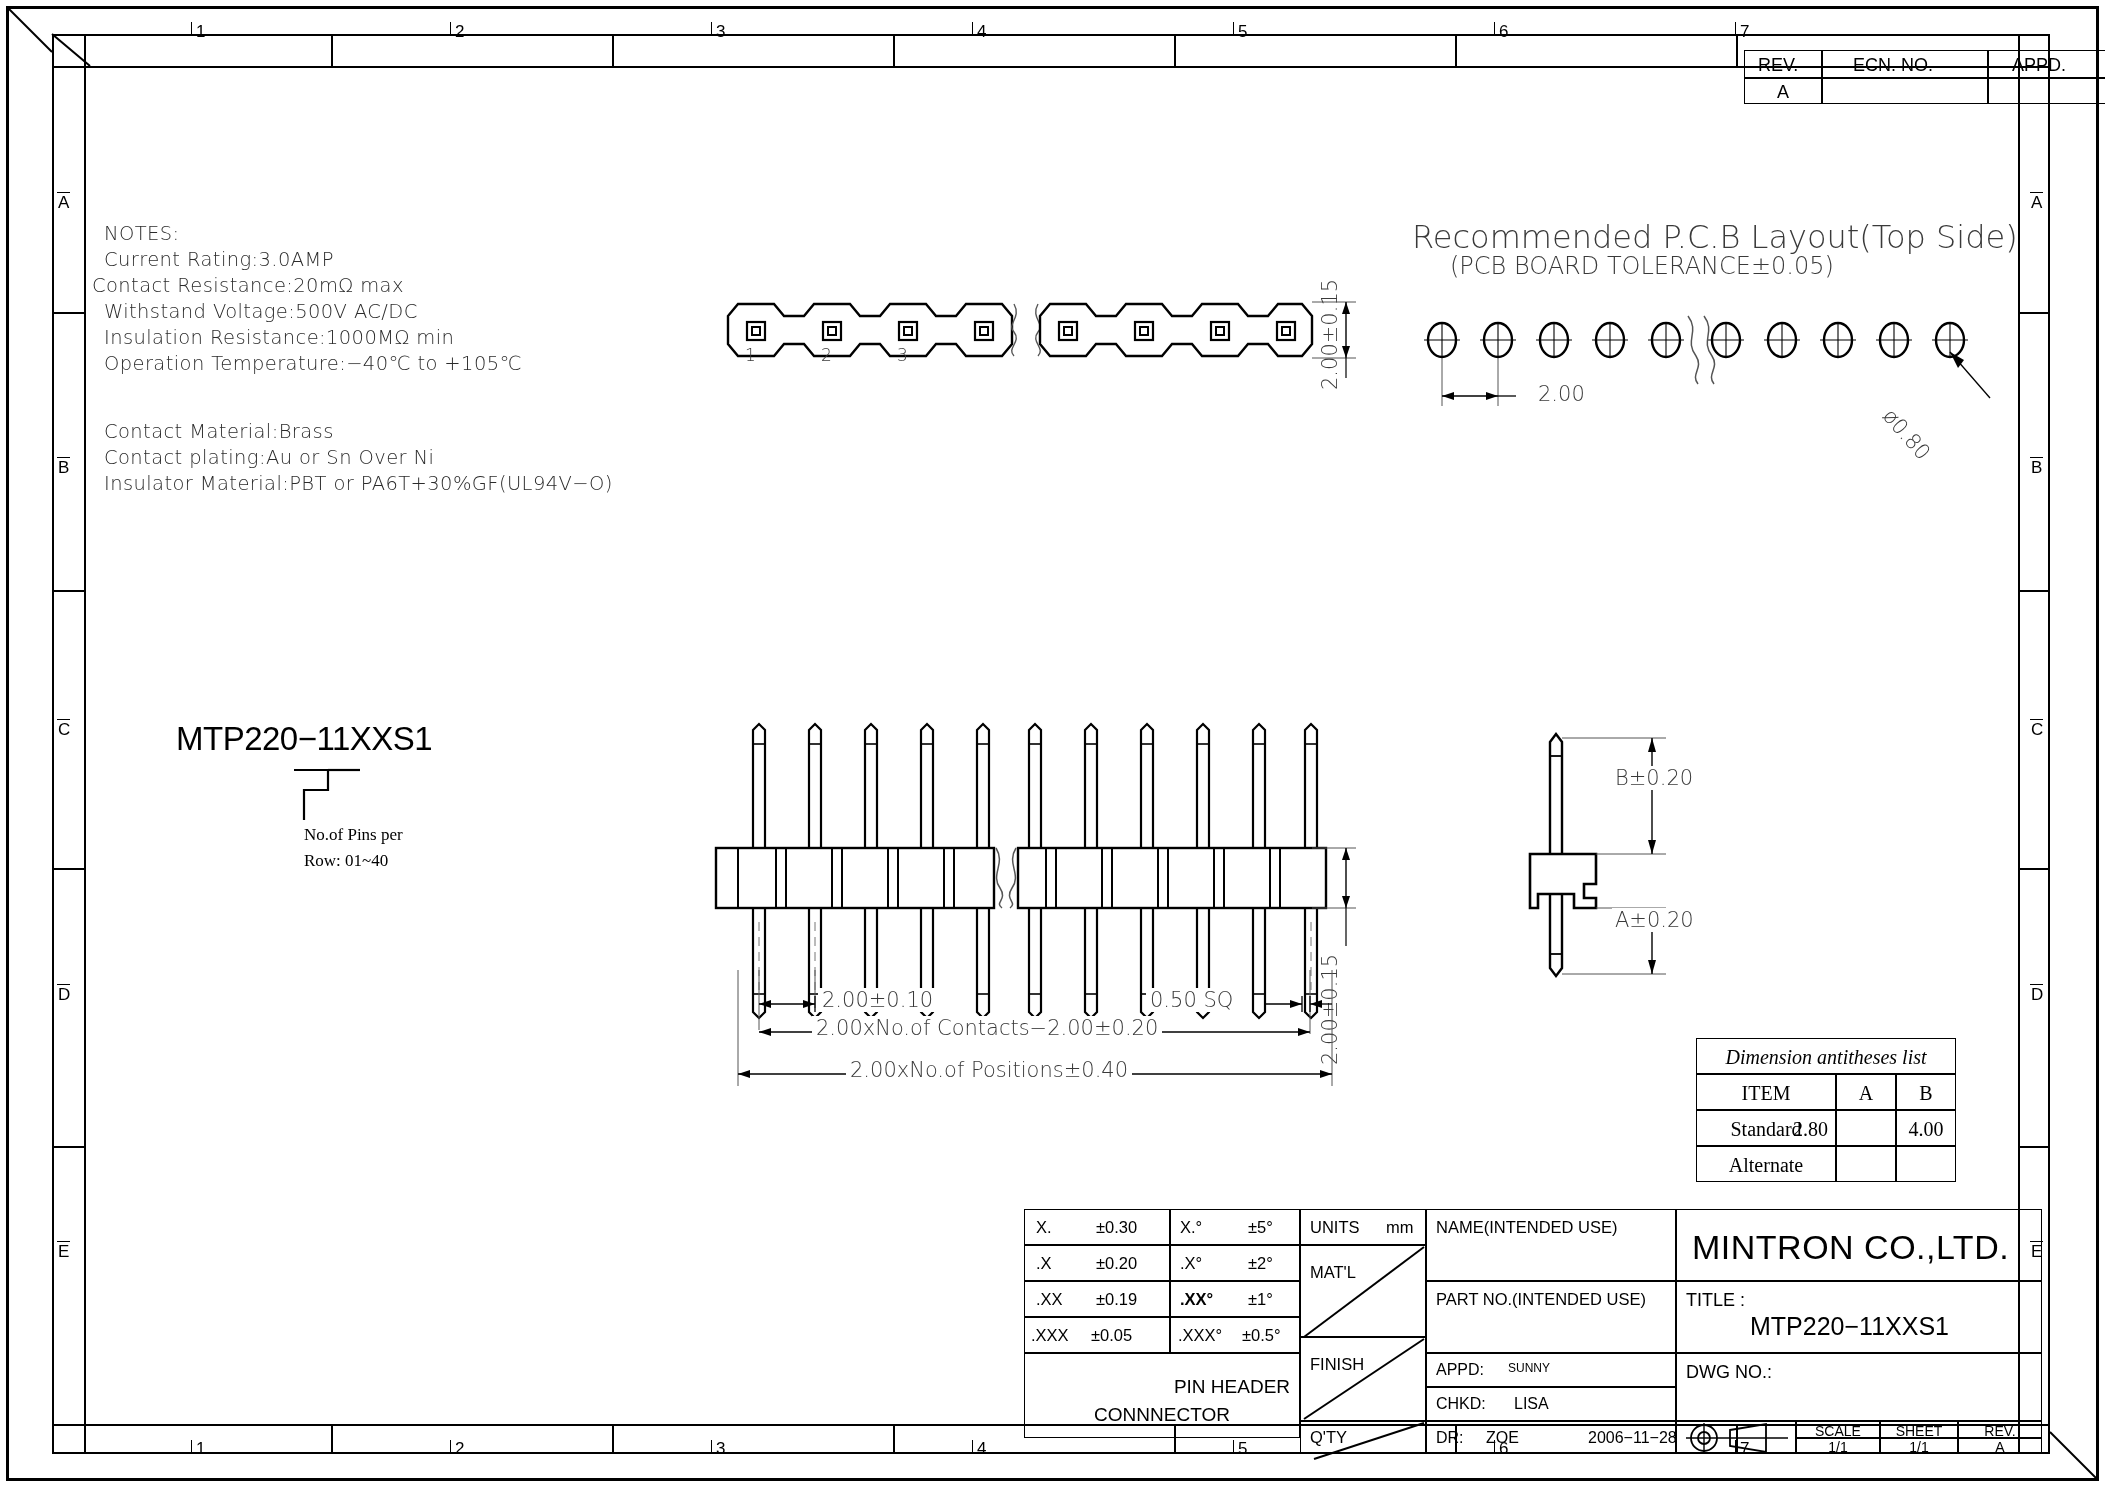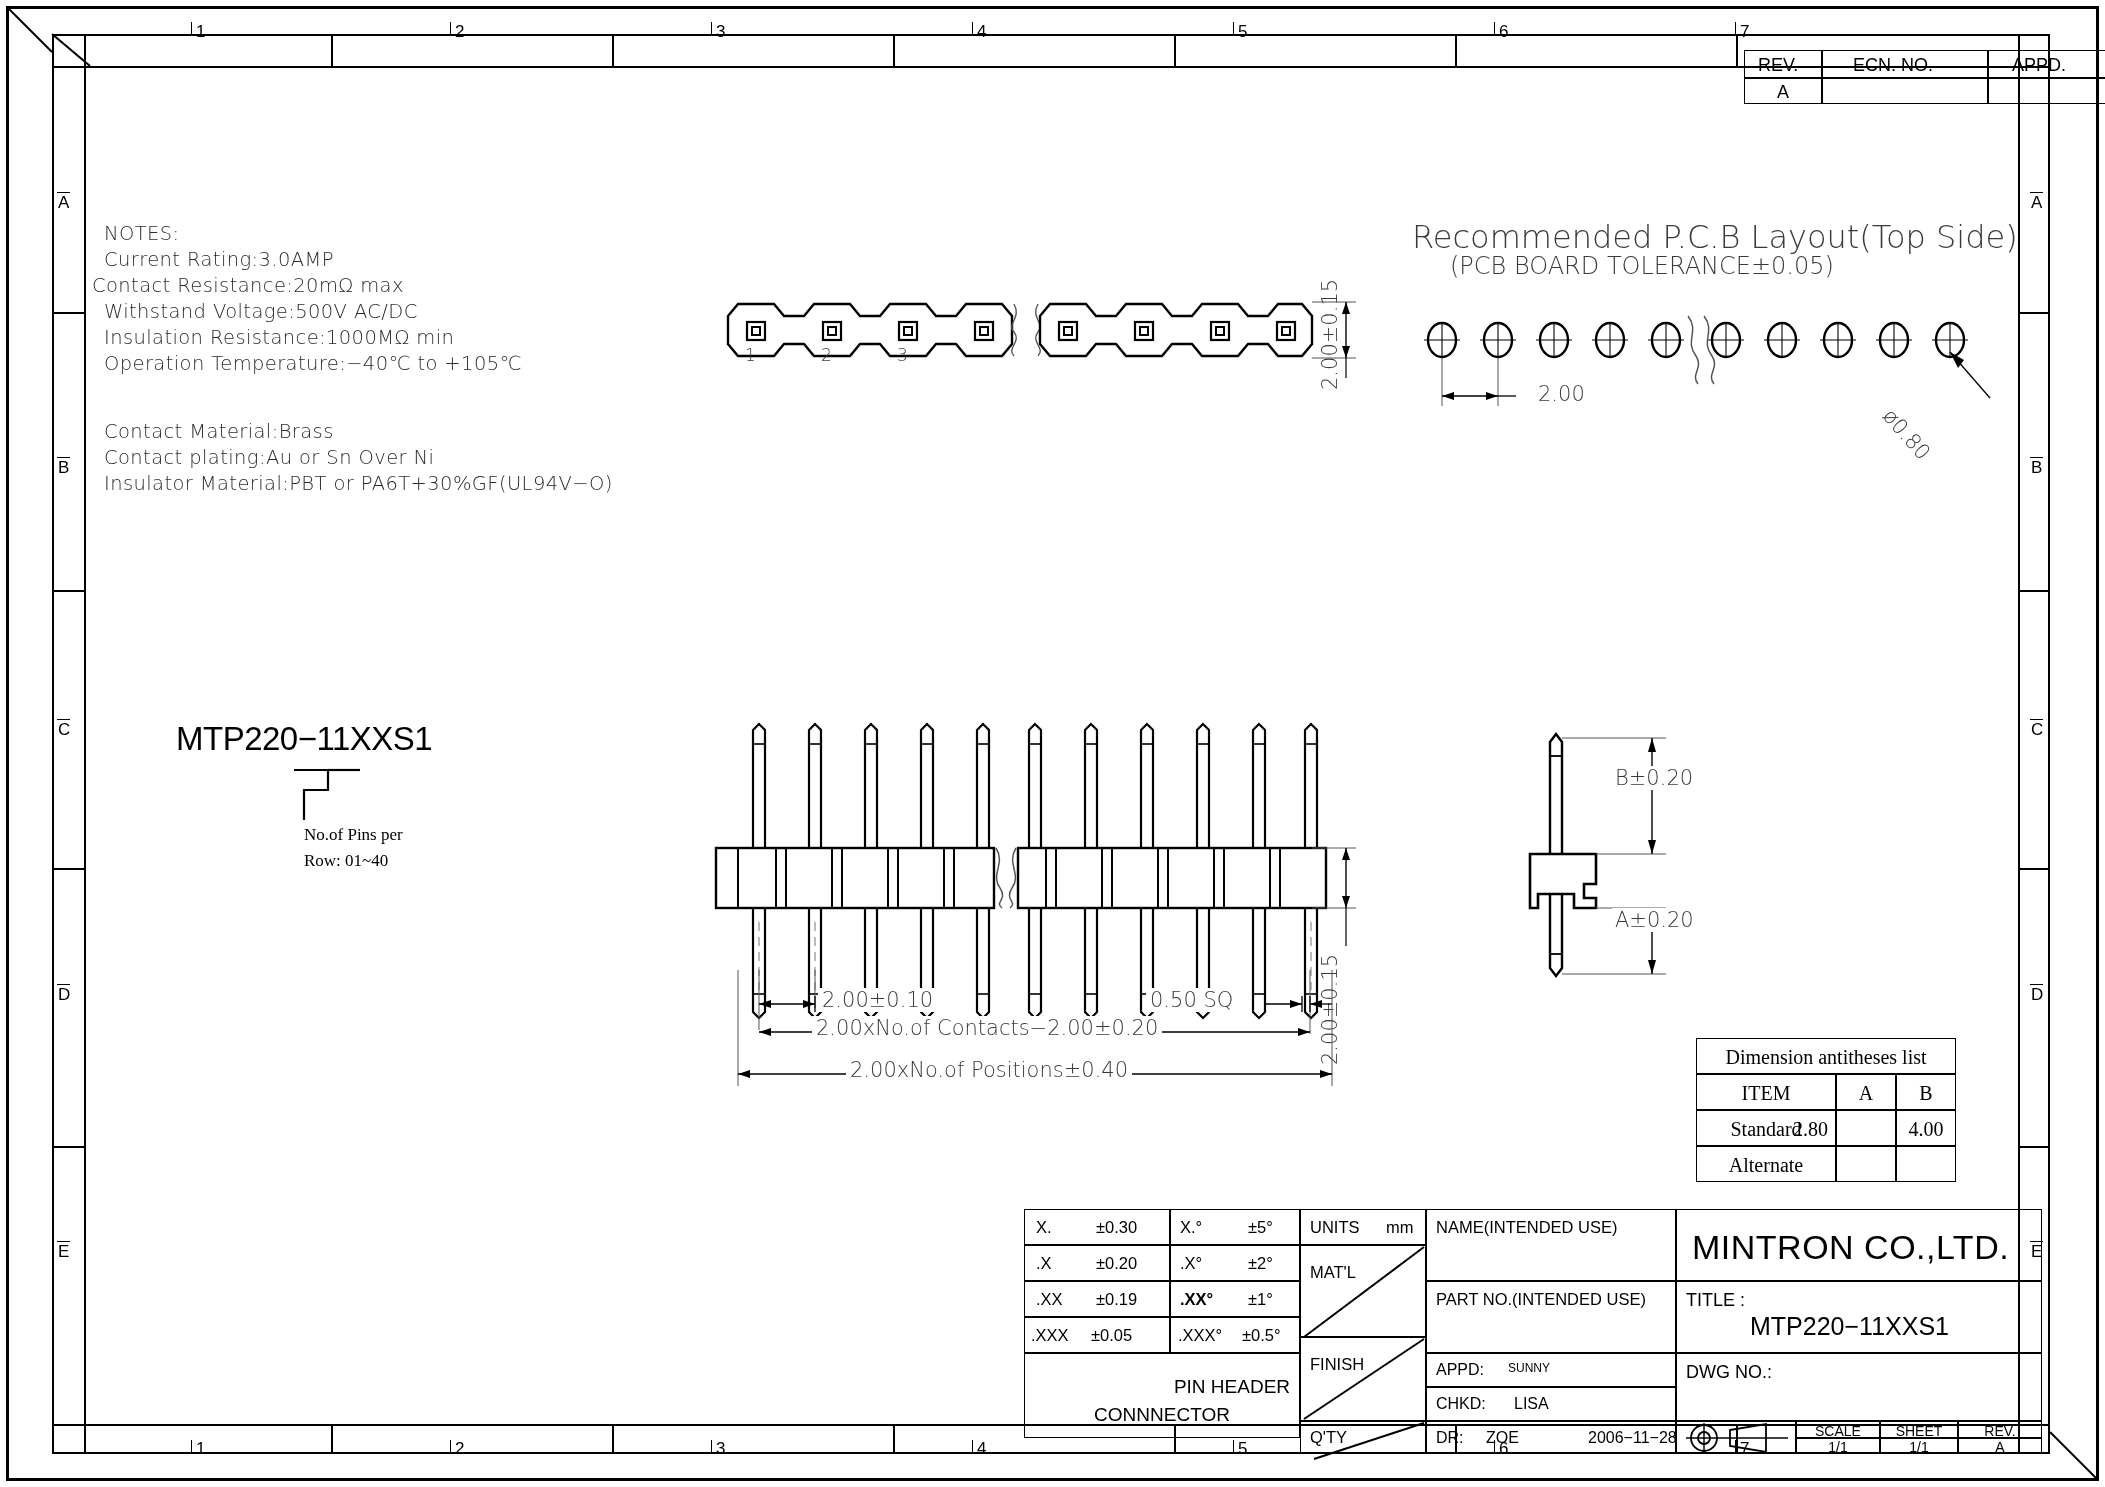--- a/index.html
+++ b/index.html
@@ -452,21 +452,21 @@
     <div class="tbcell" style="left:1696px;top:1074px;width:140px;height:36px;"></div>
     <div class="tbcell" style="left:1836px;top:1074px;width:60px;height:36px;"></div>
     <div class="tbcell" style="left:1896px;top:1074px;width:60px;height:36px;"></div>
     <div class="tbcell" style="left:1696px;top:1110px;width:140px;height:36px;"></div>
     <div class="tbcell" style="left:1836px;top:1110px;width:60px;height:36px;"></div>
     <div class="tbcell" style="left:1896px;top:1110px;width:60px;height:36px;"></div>
     <div class="tbcell" style="left:1696px;top:1146px;width:140px;height:36px;"></div>
     <div class="tbcell" style="left:1836px;top:1146px;width:60px;height:36px;"></div>
     <div class="tbcell" style="left:1896px;top:1146px;width:60px;height:36px;"></div>
 
-    <div class="dt" style="left:1696px;top:1046px;width:260px;">Dimension antitheses list</div>
+    <div class="dt" style="left:1696px;top:1046px;width:260px;font-style:italic;">Dimension antitheses list</div>
     <div class="dt" style="left:1696px;top:1082px;width:140px;">ITEM</div>
     <div class="dt" style="left:1836px;top:1082px;width:60px;">A</div>
     <div class="dt" style="left:1896px;top:1082px;width:60px;">B</div>
     <div class="dt" style="left:1696px;top:1118px;width:140px;">Standard</div>
     <div class="dt" style="left:1788px;top:1118px;width:45px;">2.80</div>
     <div class="dt" style="left:1896px;top:1118px;width:60px;">4.00</div>
     <div class="dt" style="left:1696px;top:1154px;width:140px;">Alternate</div>
     <div class="dt" style="left:1836px;top:1154px;width:60px;"></div>
     <div class="dt" style="left:1896px;top:1154px;width:60px;"></div>
   </div>

